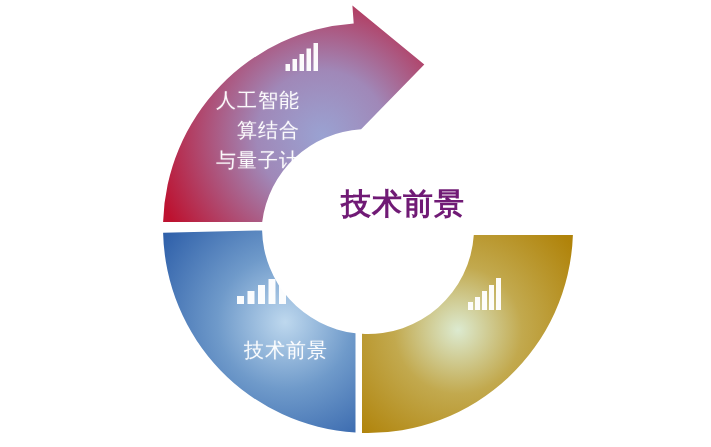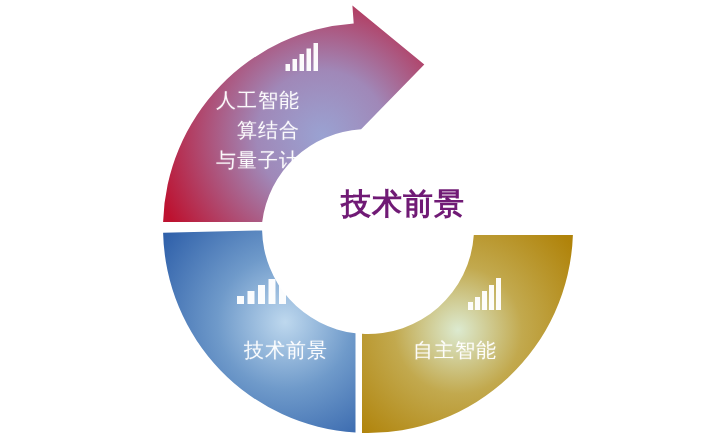--- a/index.html
+++ b/index.html
@@ -103,18 +103,17 @@
     <div>人工智能</div>
     <div>算结合</div>
     <div>与量子计</div>
   </div>
 
   <div class="seg-label blue">
     <div>技术前景</div>
   </div>
 
   <div class="seg-label gold">
-    <div>自主智能</div>
   </div>
 
   <div class="center-title">技术前景</div>
 
 </div>
 
 </body></html>

